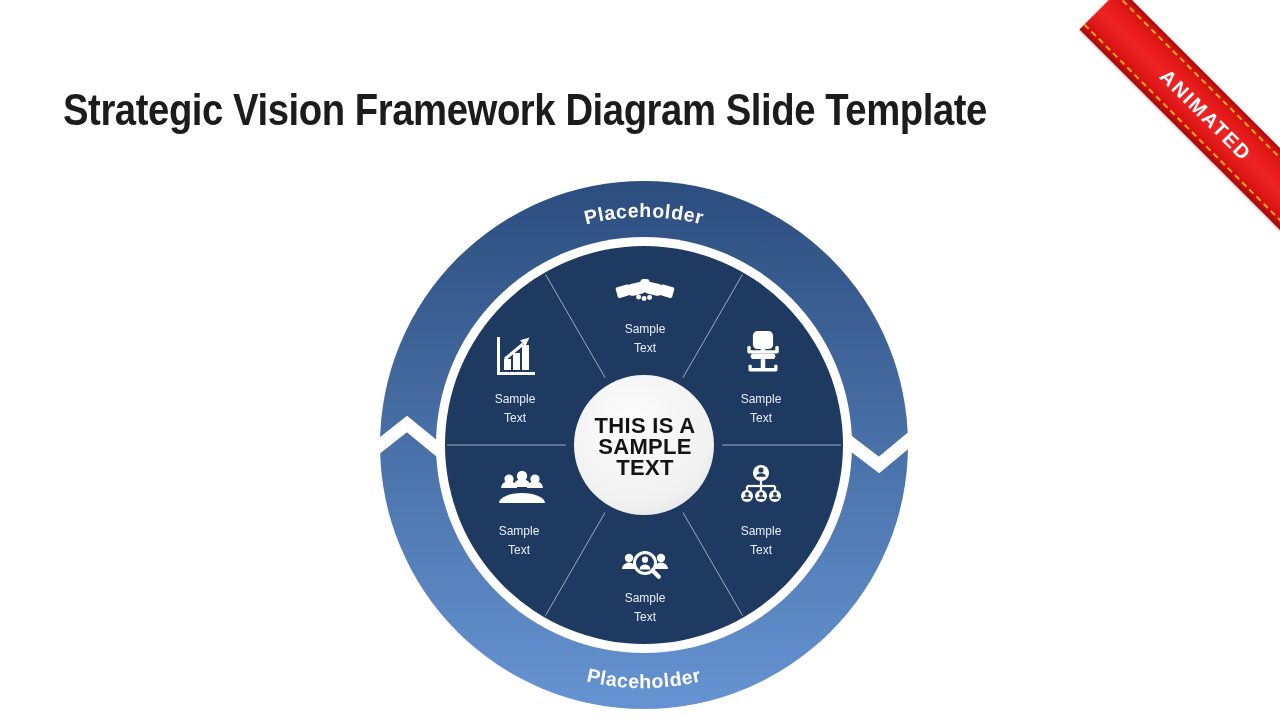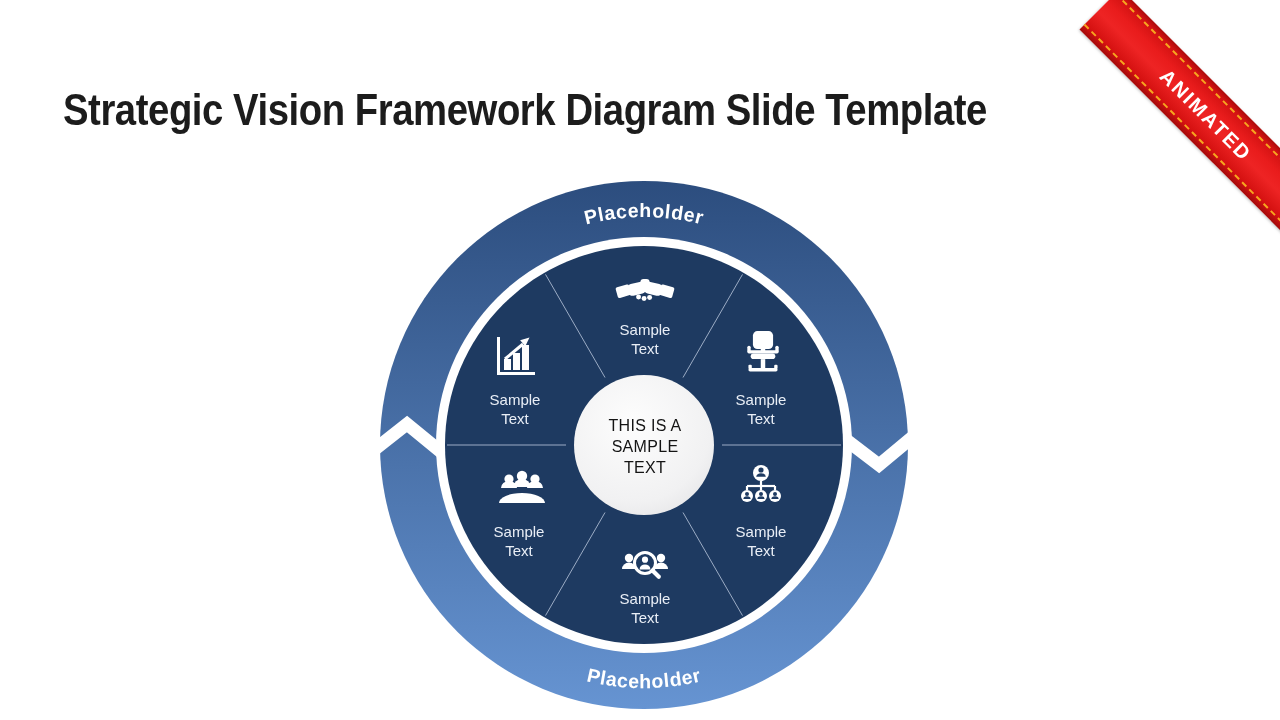--- a/index.html
+++ b/index.html
@@ -37,26 +37,26 @@
   }
 
   
   .diagram { position:absolute; left:374px; top:132px; width:540px; height:540px; }
   .diagram svg { position:absolute; left:0; top:0; overflow:visible; }
 
   .ring-label { fill:#ffffff; font-weight:700; font-size:19.5px; letter-spacing:0.6px; }
 
   .seg-label {
     position:absolute; width:64px; transform:translate(-50%,-50%);
-    text-align:center; color:#e9eef6; font-size:15px; line-height:19px;
+    text-align:center; color:#e9eef6; font-size:12px; line-height:19px;
   }
   .center-text {
     position:absolute; left:271px; top:271px; width:102px;
     transform:translate(-50%,-50%); text-align:center;
-    font-weight:400; font-size:16px; line-height:21px;
+    font-weight:700; font-size:22px; line-height:21px;
     color:#141414; letter-spacing:0.3px;
   }
 </style>
 </head>
 <body>
 
 <div class="slide">
 
   <h1 class="title">Strategic Vision Framework Diagram Slide Template</h1>
 

